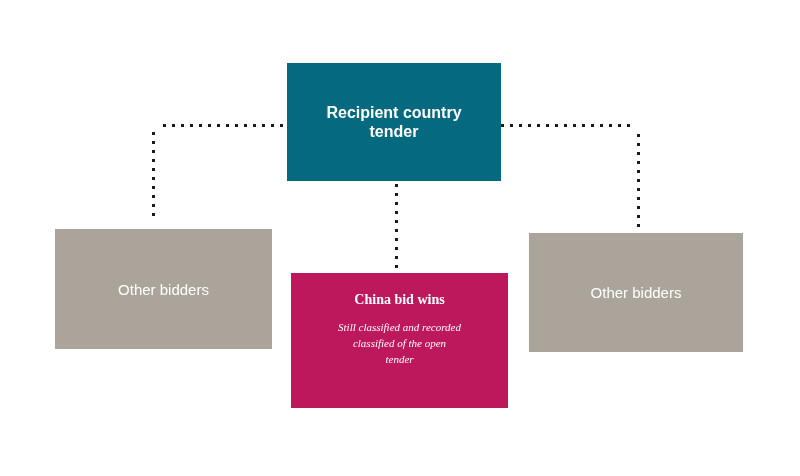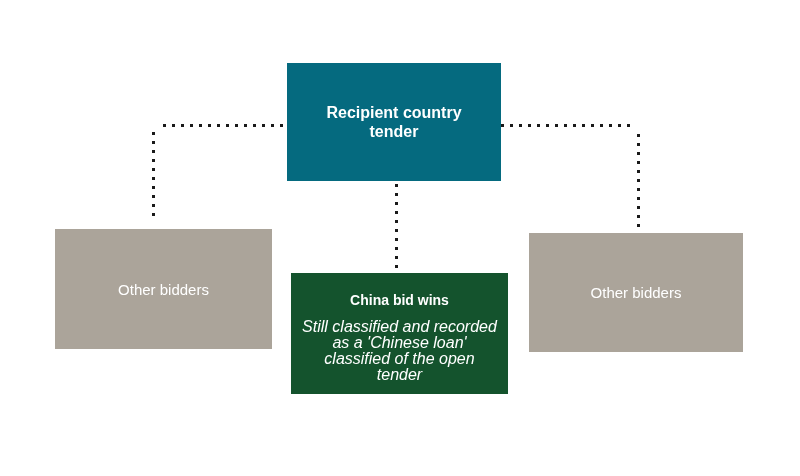--- a/index.html
+++ b/index.html
@@ -46,33 +46,34 @@
     left: 529px; top: 233px;
     width: 214px; height: 119px;
     background: #aba49a;
     display: flex;
     align-items: center;
     justify-content: center;
     font-size: 15px;
   }
   .node-china {
     left: 291px; top: 273px;
-    width: 217px; height: 121px;
-    background: #14532d;
+    width: 217px; height: 135px;
+    background: #be185d;
     padding-top: 19px;
+    font-family: Liberation Serif, serif;
   }
   .china-title {
     font-weight: bold;
     font-size: 14px;
     line-height: 16px;
   }
   .china-note {
     margin-top: 11px;
     font-style: italic;
-    font-size: 16px;
+    font-size: 11px;
     line-height: 16px;
   }
   
   .dot-h {
     position: absolute;
     height: 3px;
     background-image: repeating-linear-gradient(
       to right, #1a1a1a 0 3px, transparent 3px 9px);
   }
   .dot-v {
@@ -106,21 +107,20 @@
   </div>
 
   <div class="node node-bidders-left">
     <span>Other bidders</span>
   </div>
 
   <div class="node node-china">
     <div class="china-title">China bid wins</div>
     <div class="china-note">
       <div>Still classified and recorded</div>
-      <div>as a 'Chinese loan'</div>
       <div>classified of the open</div>
       <div>tender</div>
     </div>
   </div>
 
   <div class="node node-bidders-right">
     <span>Other bidders</span>
   </div>
 
 </div>

